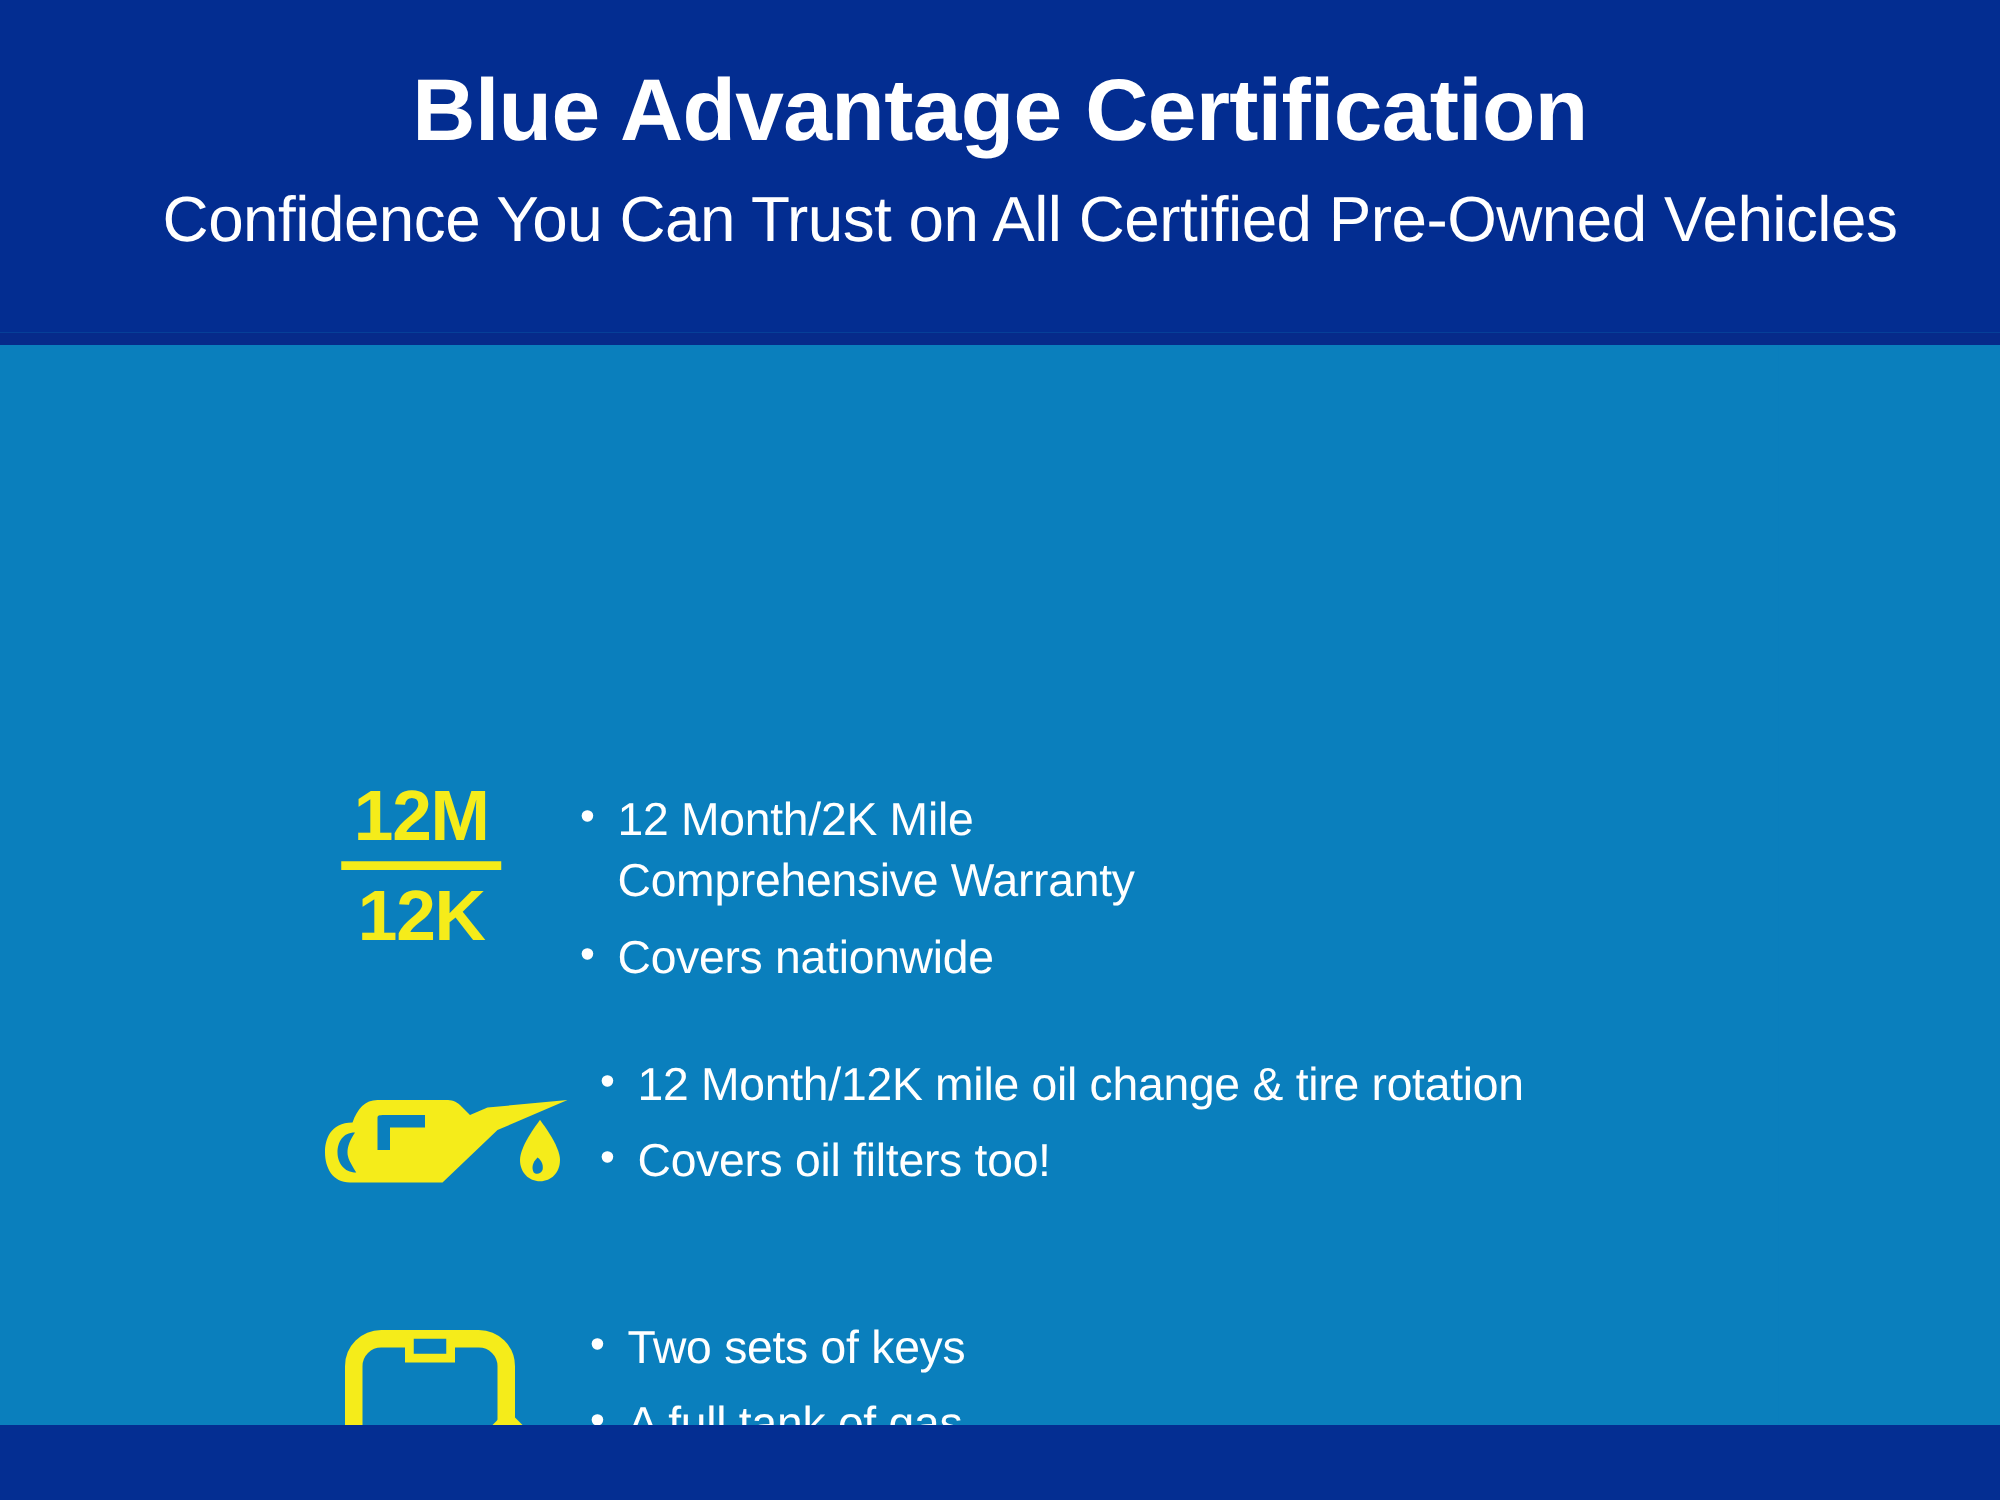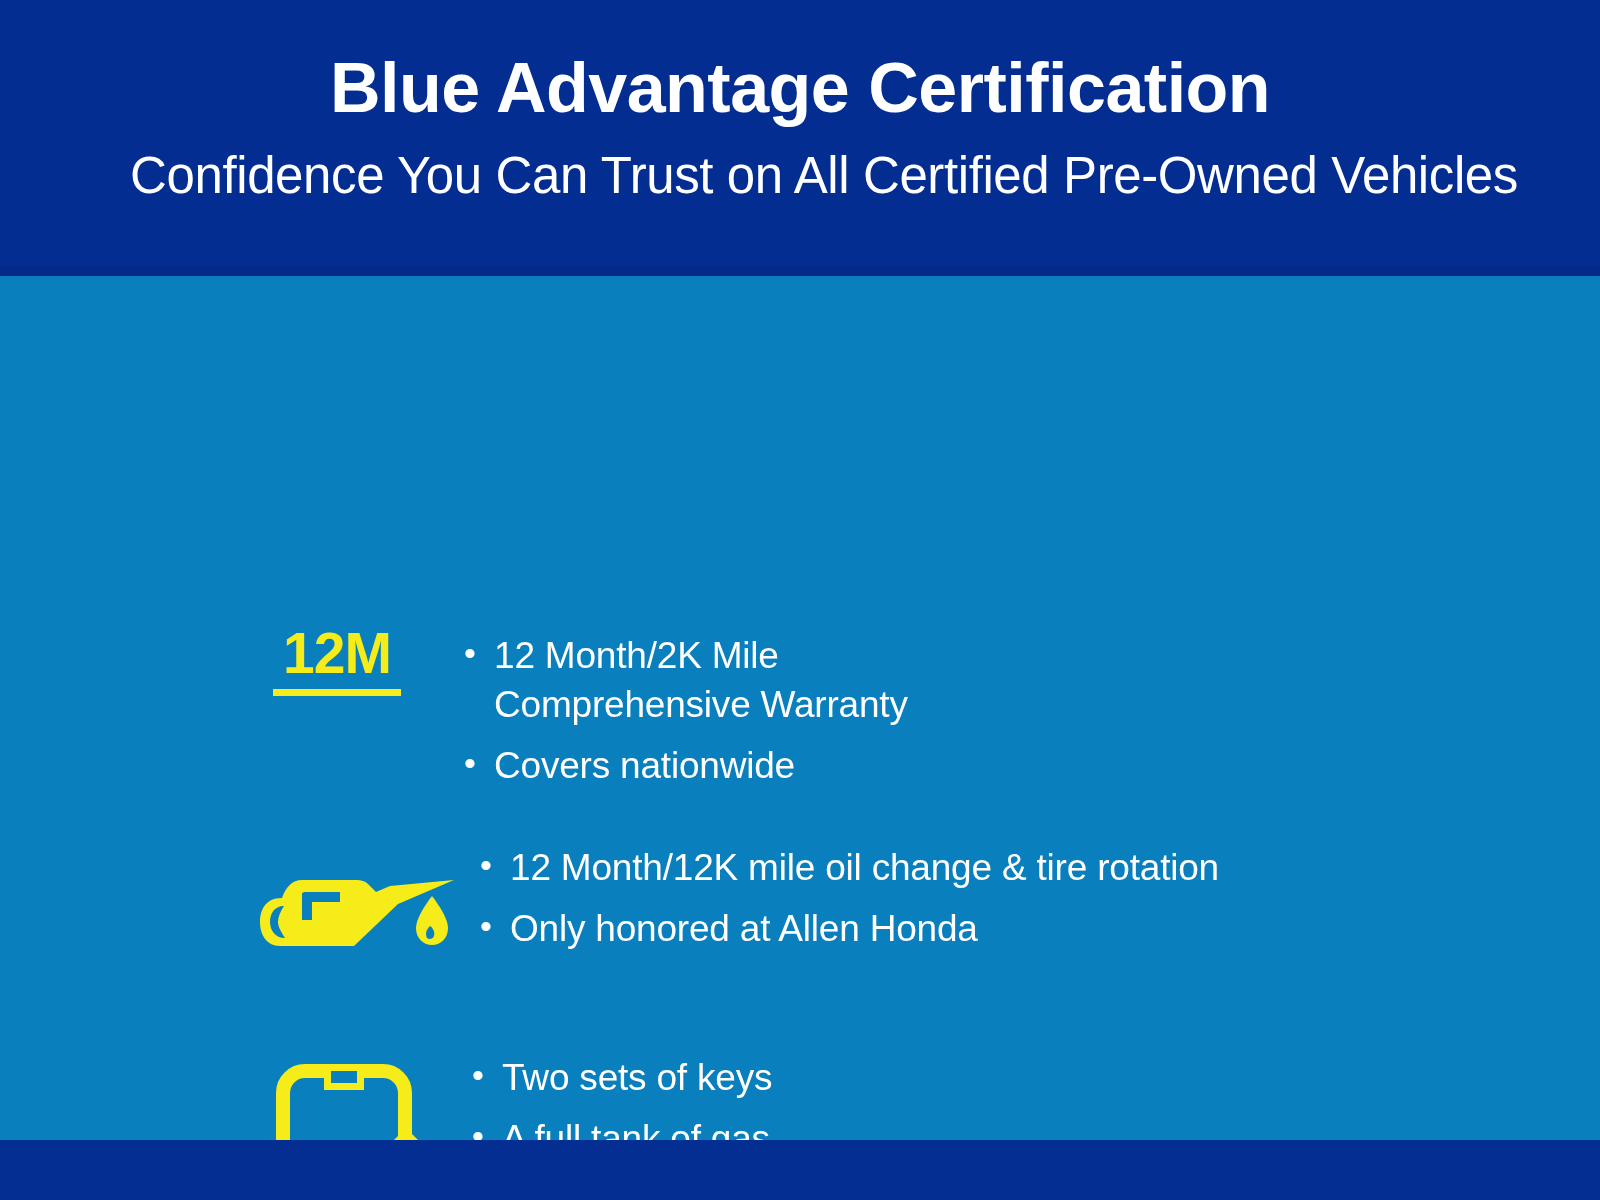--- a/index.html
+++ b/index.html
@@ -162,20 +162,21 @@
   </div>
   <div class="header-rule"></div>
 
   <div class="body-area">
 
     <div class="section" id="section-warranty">
       <div class="icon-cell">
         <div class="fraction-icon">
           <div>12M</div>
           <div class="bar"></div>
+          <div>12K</div>
         </div>
       </div>
       <ul class="bullets">
         <li>12 Month/2K Mile
 Comprehensive Warranty</li>
         <li>Covers nationwide</li>
       </ul>
     </div>
 
     <div class="section" id="section-oil">
@@ -187,21 +188,21 @@
           <path d="M26 46 C16 46 12 54 12 62 C12 70 17 78 27 78 C22 70 20 66 20 62 C20 57 22 52 26 46 Z" fill="#0a7fbd"></path>
 
           <path d="M44 34 L44 60 L54 60 L54 42 L82 42 L82 32 L50 32 C47 32 44 32 44 34 Z" fill="#0a7fbd"></path>
 
           <path d="M174 36 C174 36 158 56 158 68 C158 78 165 85 174 85 C183 85 190 78 190 68 C190 56 174 36 174 36 Z" fill="#f5ec1a"></path>
           <path d="M172 66 C168 70 167 74 169 78 C171 80 175 79 176 76 C177 72 175 68 172 66 Z" fill="#0a7fbd"></path>
         </svg>
       </div>
       <ul class="bullets">
         <li>12 Month/12K mile oil change &amp; tire rotation</li>
-        <li>Only honored at Allen Honda</li>
+        <li>Covers oil filters too!</li>
       </ul>
     </div>
 
     <div class="section" id="section-extras">
       <div class="icon-cell clipboard-wrap">
         <svg width="148" height="156" viewBox="0 0 148 156">
 
           <rect x="7" y="7" width="122" height="142" rx="22" ry="22" fill="none" stroke="#f5ec1a" stroke-width="14"></rect>
 
           <path d="M48 7 L48 26 L88 26 L88 7 Z" fill="#f5ec1a"></path>

